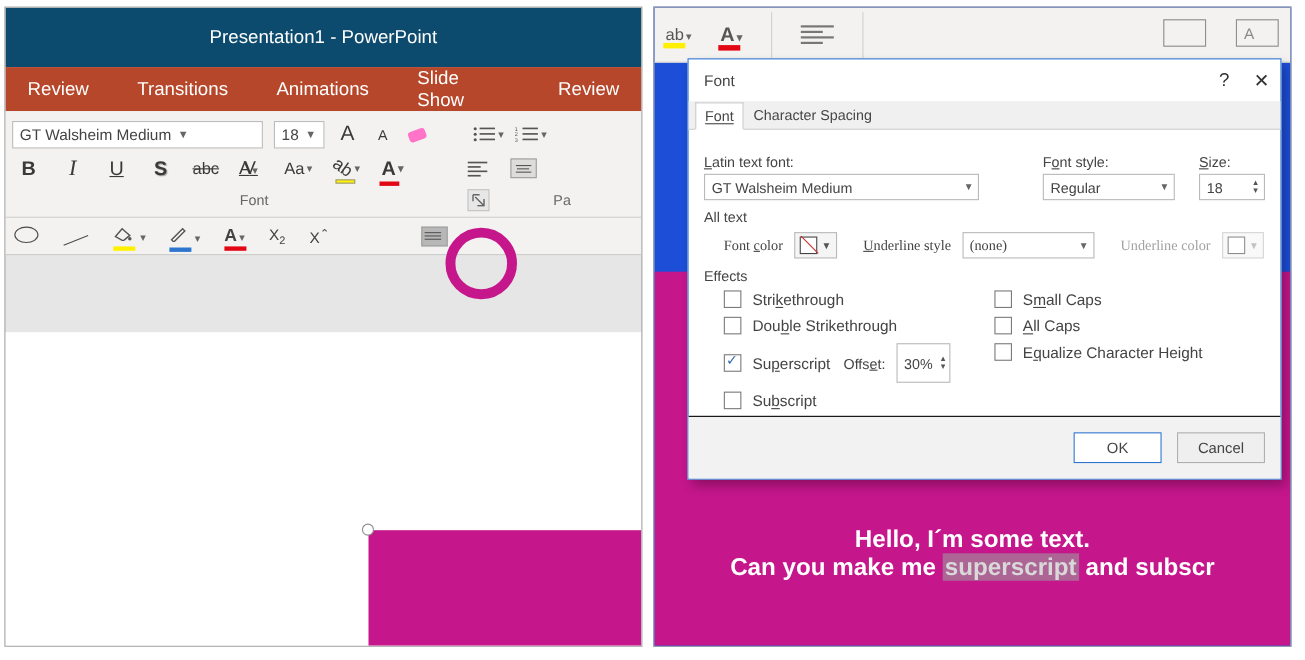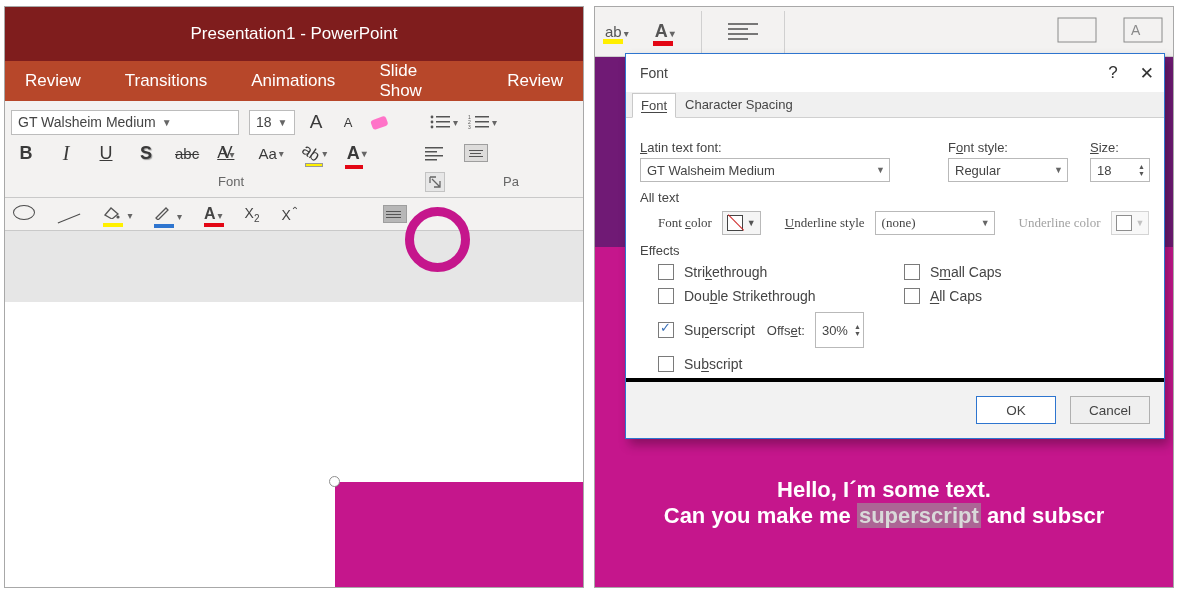--- a/index.html
+++ b/index.html
@@ -23,26 +23,26 @@
     gap: 10px;
   }
 
   .panel {
     border: 1px solid #a8a8a8;
     position: relative;
     background: #ffffff;
     overflow: hidden;
   }
   .panel-left  { width: 580px;  height: 582px; background: #e6e6e6;}
-  .panel-right { width: 580px; height: 582px;  background: #701a75; }
+  .panel-right { width: 580px; height: 582px;  background: #1d4ed8; }
 
   
   .titlebar {
     height: 54px;
-    background: #7f1d1d;
+    background: #0c4a6e;
     color: #ffffff;
     font-size: 17px;
     display: flex;
     align-items: center;
     justify-content: center;
   }
   .tabs {
     height: 40px;
     background: #b7472a;
     display: flex;
@@ -313,21 +313,21 @@
   }
   .offset-box .carets {
     display:inline-flex; flex-direction:column; font-size:7px; color:#555;
     line-height:7px;
   }
 
   .fd-buttons {
     display:flex; justify-content:flex-end; gap:14px;
     padding:14px;
     background:#f2f2f2;
-    border-top:4px solid #000000;
+    border-top:1px solid #000000;
   }
   .fd-btn {
     min-width:80px; height:28px;
     display:inline-flex; align-items:center; justify-content:center;
     border:1px solid #b0b0b0; background:#efefef;
     font-size:13.5px;
   }
   .fd-btn.primary { border:1.5px solid #2e75cf; background:#ffffff; }
 
 </style>
@@ -640,20 +640,24 @@
             </div>
             <div class="fx-col">
               <label class="chk">
                 <input type="checkbox" style="">
                   <span>S<u>m</u>all Caps</span>
               </label>
               <label class="chk">
                 <input type="checkbox" style="">
                   <span><u>A</u>ll Caps</span>
               </label>
+              <label class="chk">
+                <input type="checkbox" style="">
+                  <span>E<u>q</u>ualize Character Height</span>
+              </label>
             </div>
           </div>
         </div>
       </div>
 
       <div class="fd-buttons">
         <span class="fd-btn primary">OK</span>
         <span class="fd-btn">Cancel</span>
       </div>
     </div>

